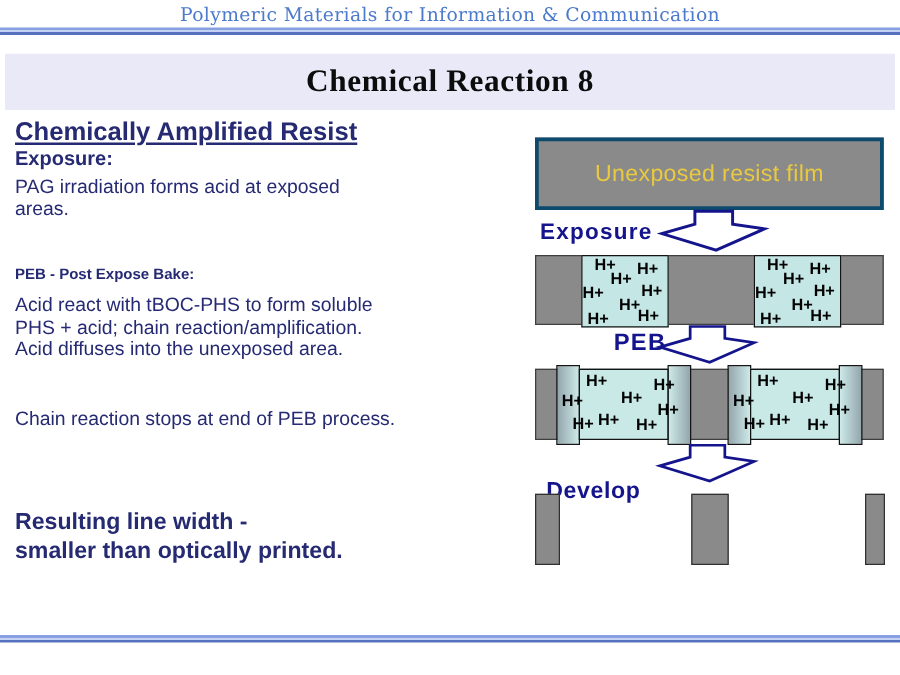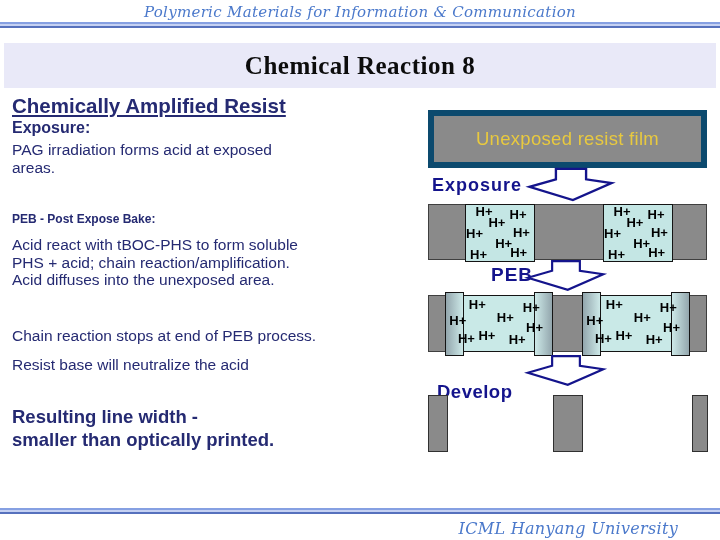--- a/index.html
+++ b/index.html
@@ -1,21 +1,21 @@
 <!DOCTYPE html>
 <html><head>
 <meta charset="utf-8">
 <style>
   html,body{margin:0;padding:0;background:#ffffff;}
   #slide{position:relative;width:720px;height:540px;background:#ffffff;overflow:hidden;
          font-family:"Liberation Sans",sans-serif;}
 
   
   .script-text{position:absolute;color:#4b79cb;font-family:"DejaVu Serif",serif;
-               font-style:italic;letter-spacing:.3px;}
+               letter-spacing:.3px;}
   #header-text{top:3px;left:0;width:100%;text-align:center;font-size:15px;}
   #footer-text{top:519px;right:42px;font-size:16px;}
   .dline{position:absolute;left:0;width:720px;height:6px;
          background:linear-gradient(#86a0e2 0 2px,#c5d1f3 2px 4px,#5671bd 4px 6px);}
   #dline-top{top:22px;}
   #dline-bottom{top:508px;}
 
   
   #title-bar{position:absolute;left:4px;top:43px;width:712px;height:45px;background:#e9e9f8;
              display:flex;align-items:center;justify-content:center;}
@@ -28,21 +28,21 @@
   .p2{top:119px;font-size:16px;font-weight:bold;}
   .p3{top:141px;font-size:15.5px;line-height:17.6px;}
   .p4{top:212px;font-size:12px;font-weight:bold;}
   .p5{top:236px;font-size:15.5px;line-height:17.6px;}
   .p6{top:327px;font-size:15.5px;}
   .p7{top:356px;font-size:15.5px;}
   .p8{top:405px;font-size:18.5px;font-weight:bold;line-height:23px;}
 
   
   #film-box{position:absolute;left:428px;top:110px;width:279px;height:58px;background:#8a8a8a;
-            border:6px solid #0c4a6e;box-sizing:border-box;display:flex;align-items:center;
+            border:3px solid #0c4a6e;box-sizing:border-box;display:flex;align-items:center;
             justify-content:center;}
   #film-label{color:#e8c93f;font-size:18.5px;letter-spacing:.3px;}
 
   .step-label{position:absolute;color:#14148c;font-weight:bold;}
   #lbl-exposure{left:432px;top:175px;font-size:18px;letter-spacing:1px;}
   #lbl-peb{left:467px;top:264px;font-size:19px;letter-spacing:1px;margin-left:24px;}
   #lbl-develop{left:437px;top:361px;font-size:18.5px;letter-spacing:.5px;margin-top:20px;}
 
   .arrow{position:absolute;overflow:visible;}
   #arrow-exposure{left:527px;top:168px;width:88px;height:33px;}
@@ -88,21 +88,20 @@
 
   <div class="para p1">Chemically Amplified Resist</div>
   <div class="para p2">Exposure:</div>
   <div class="para p3">PAG irradiation forms acid at exposed
 areas.</div>
   <div class="para p4">PEB - Post Expose Bake:</div>
   <div class="para p5">Acid react with tBOC-PHS to form soluble
 PHS + acid; chain reaction/amplification.
 Acid diffuses into the unexposed area.</div>
   <div class="para p6">Chain reaction stops at end of PEB process.</div>
-  <div class="para p7">Resist base will neutralize the acid</div>
   <div class="para p8">Resulting line width -
 smaller than optically printed.</div>
 
   <div id="film-box">
     <span id="film-label">Unexposed resist film</span>
   </div>
 
   <div id="lbl-exposure" class="step-label">Exposure</div>
   <svg id="arrow-exposure" class="arrow" viewBox="0 0 90 35">
     <polygon points="29,1 61,1 61,12 88,16 47,34 1,20 29,12" fill="#ffffff" stroke="#14148c" stroke-width="2.5"></polygon>
@@ -168,15 +167,14 @@
   <div id="lbl-develop" class="step-label">Develop</div>
   <svg id="arrow-develop" class="arrow" viewBox="0 0 90 35">
     <polygon points="29,1 61,1 61,12 88,16 47,34 1,20 29,12" fill="#ffffff" stroke="#14148c" stroke-width="2.5"></polygon>
   </svg>
 
   <div id="dev1" class="dev-block"></div>
   <div id="dev2" class="dev-block"></div>
   <div id="dev3" class="dev-block"></div>
 
   <div id="dline-bottom" class="dline"></div>
-  <div id="footer-text" class="script-text">ICML Hanyang University</div>
 
 </div>
 
 </body></html>

